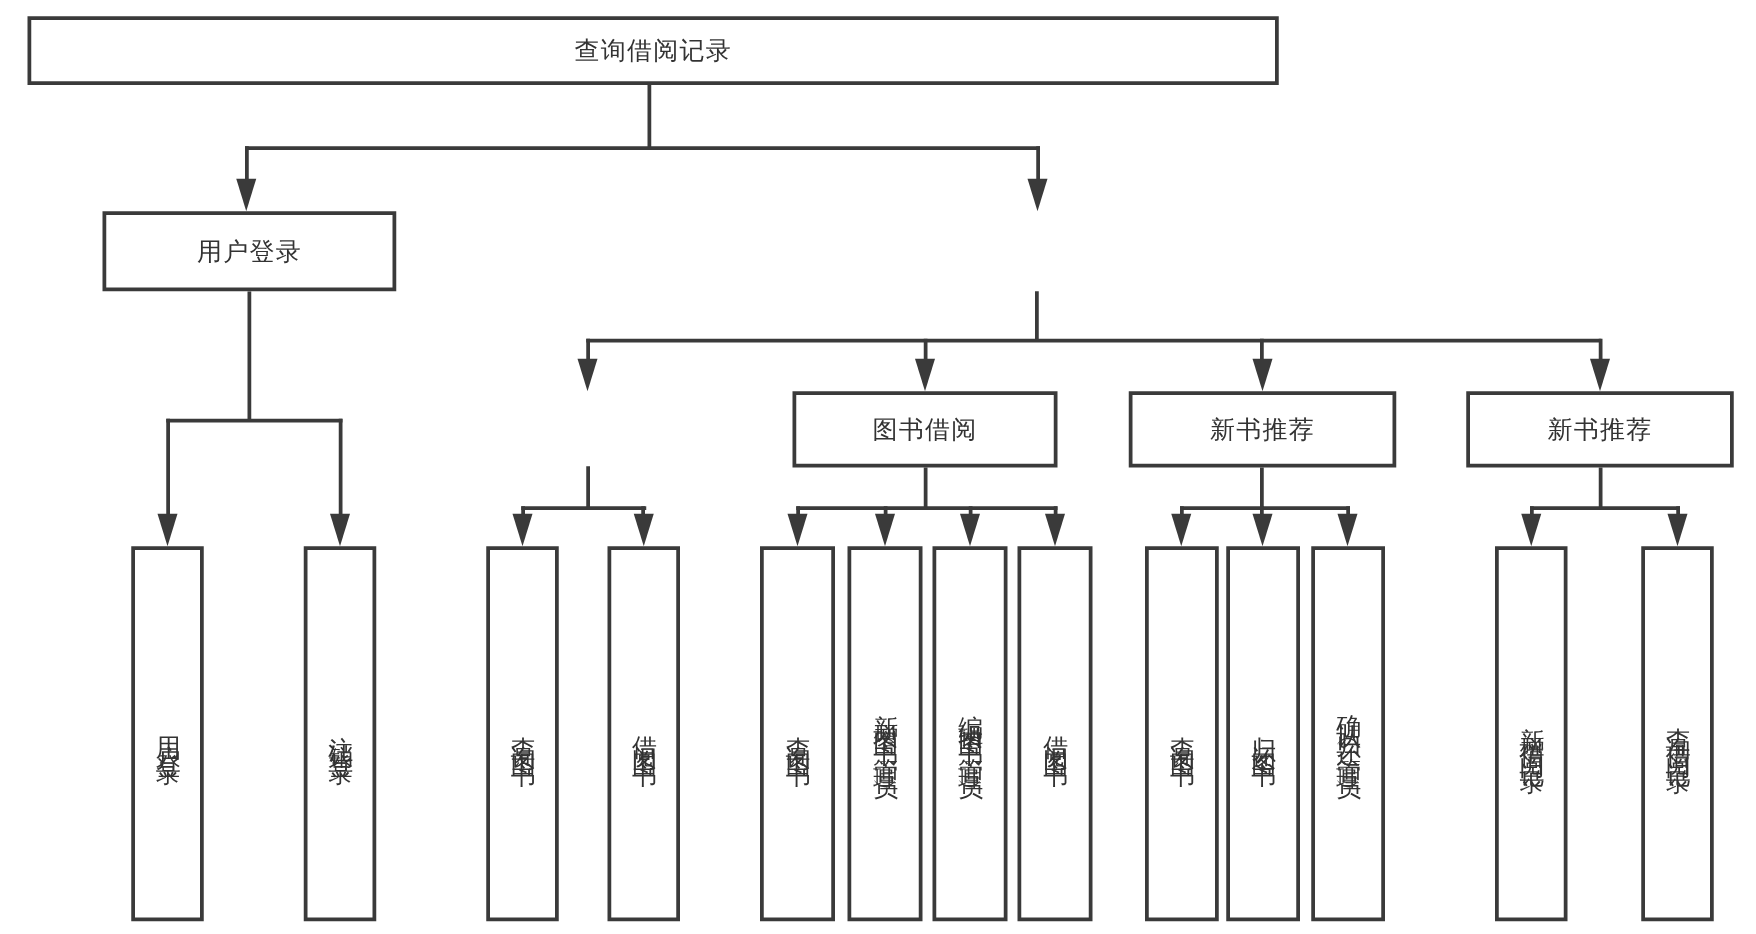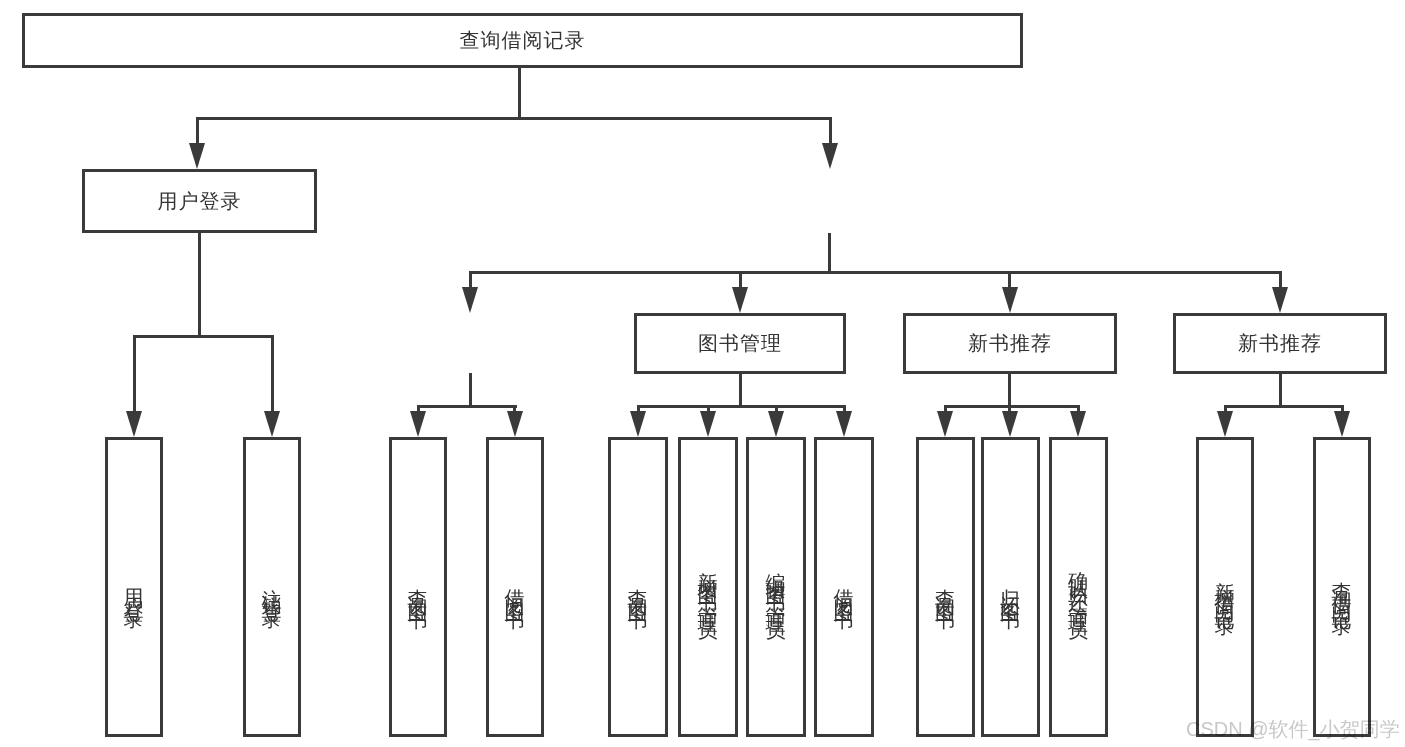--- a/index.html
+++ b/index.html
@@ -102,21 +102,21 @@
 
   <div class="box" style="left:22px;top:13px;width:1001px;height:55px">
     <span class="hlabel">查询借阅记录</span>
   </div>
 
   <div class="box" style="left:82px;top:169px;width:235px;height:64px">
     <span class="hlabel">用户登录</span>
   </div>
 
   <div class="box" style="left:634px;top:313px;width:212px;height:61px">
-    <span class="hlabel">图书管理</span>
+    <span class="hlabel">图书借阅</span>
   </div>
   <div class="box" style="left:903px;top:313px;width:214px;height:61px">
     <span class="hlabel">新书推荐</span>
   </div>
   <div class="box" style="left:1173px;top:313px;width:214px;height:61px">
     <span class="hlabel">新书推荐</span>
   </div>
 
   <div class="box" style="left:105px;top:437px;width:58px;height:300px">
     <span class="vlabel">用户登录</span>
@@ -155,15 +155,14 @@
     <span class="vlabel">确认归还（管理员）</span>
   </div>
 
   <div class="box" style="left:1196px;top:437px;width:58px;height:300px">
     <span class="vlabel">新增借阅记录</span>
   </div>
   <div class="box" style="left:1313px;top:437px;width:58px;height:300px">
     <span class="vlabel">查询借阅记录</span>
   </div>
 
-  <div class="watermark">CSDN @软件_小贺同学</div>
 
 </div>
 
 </body></html>

